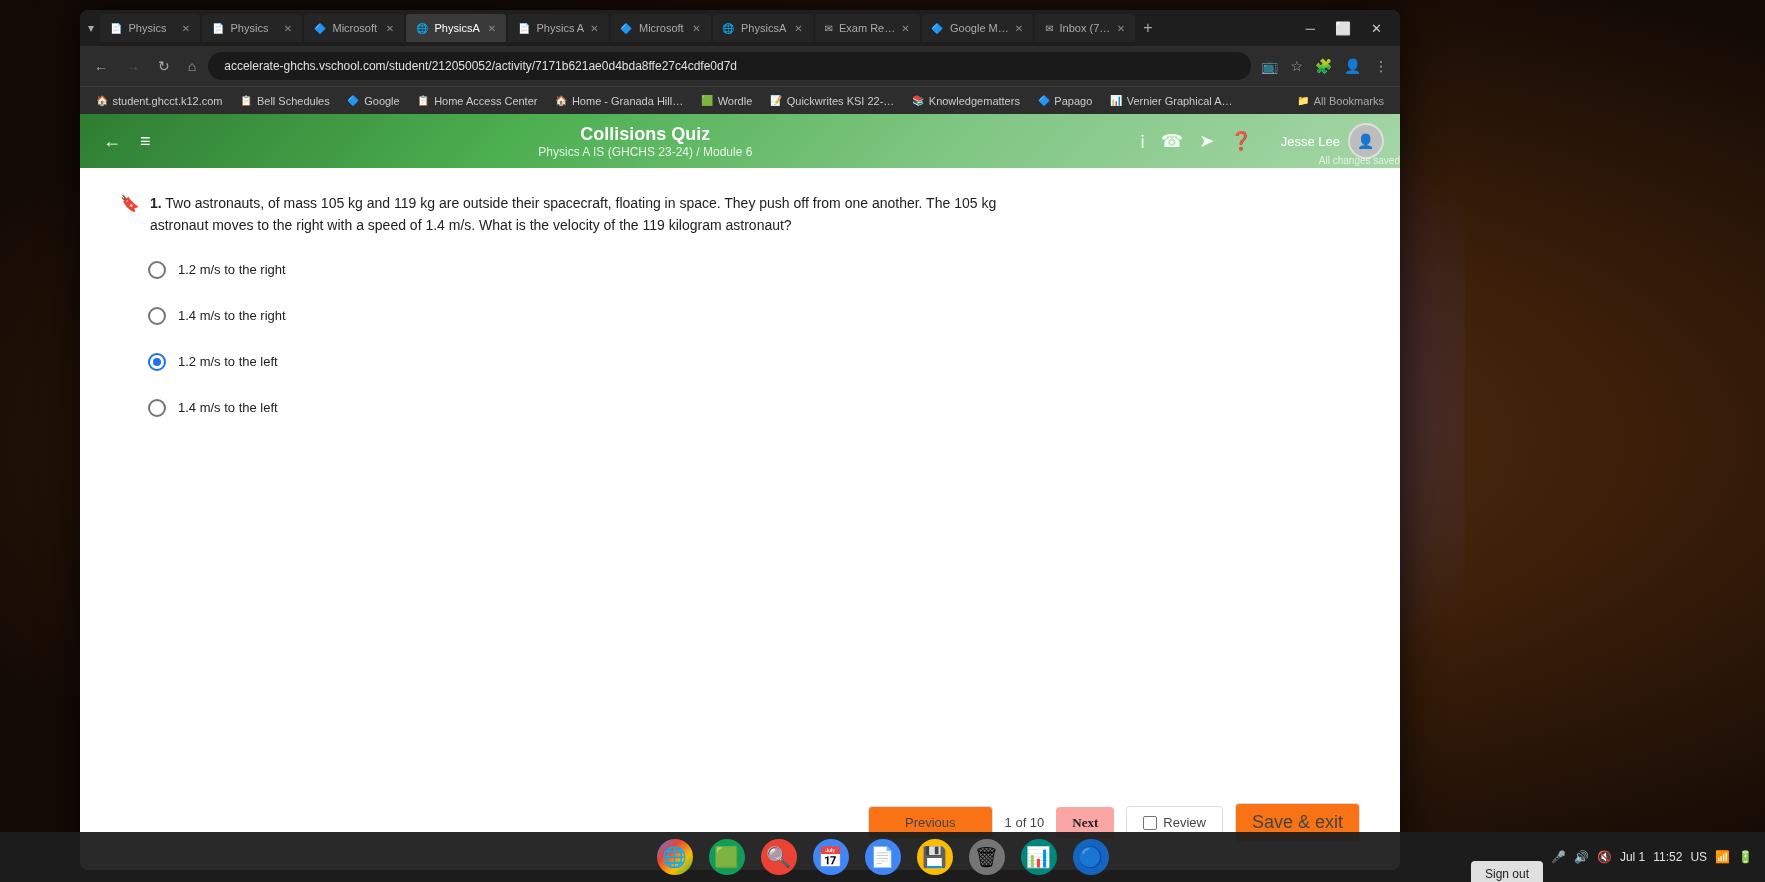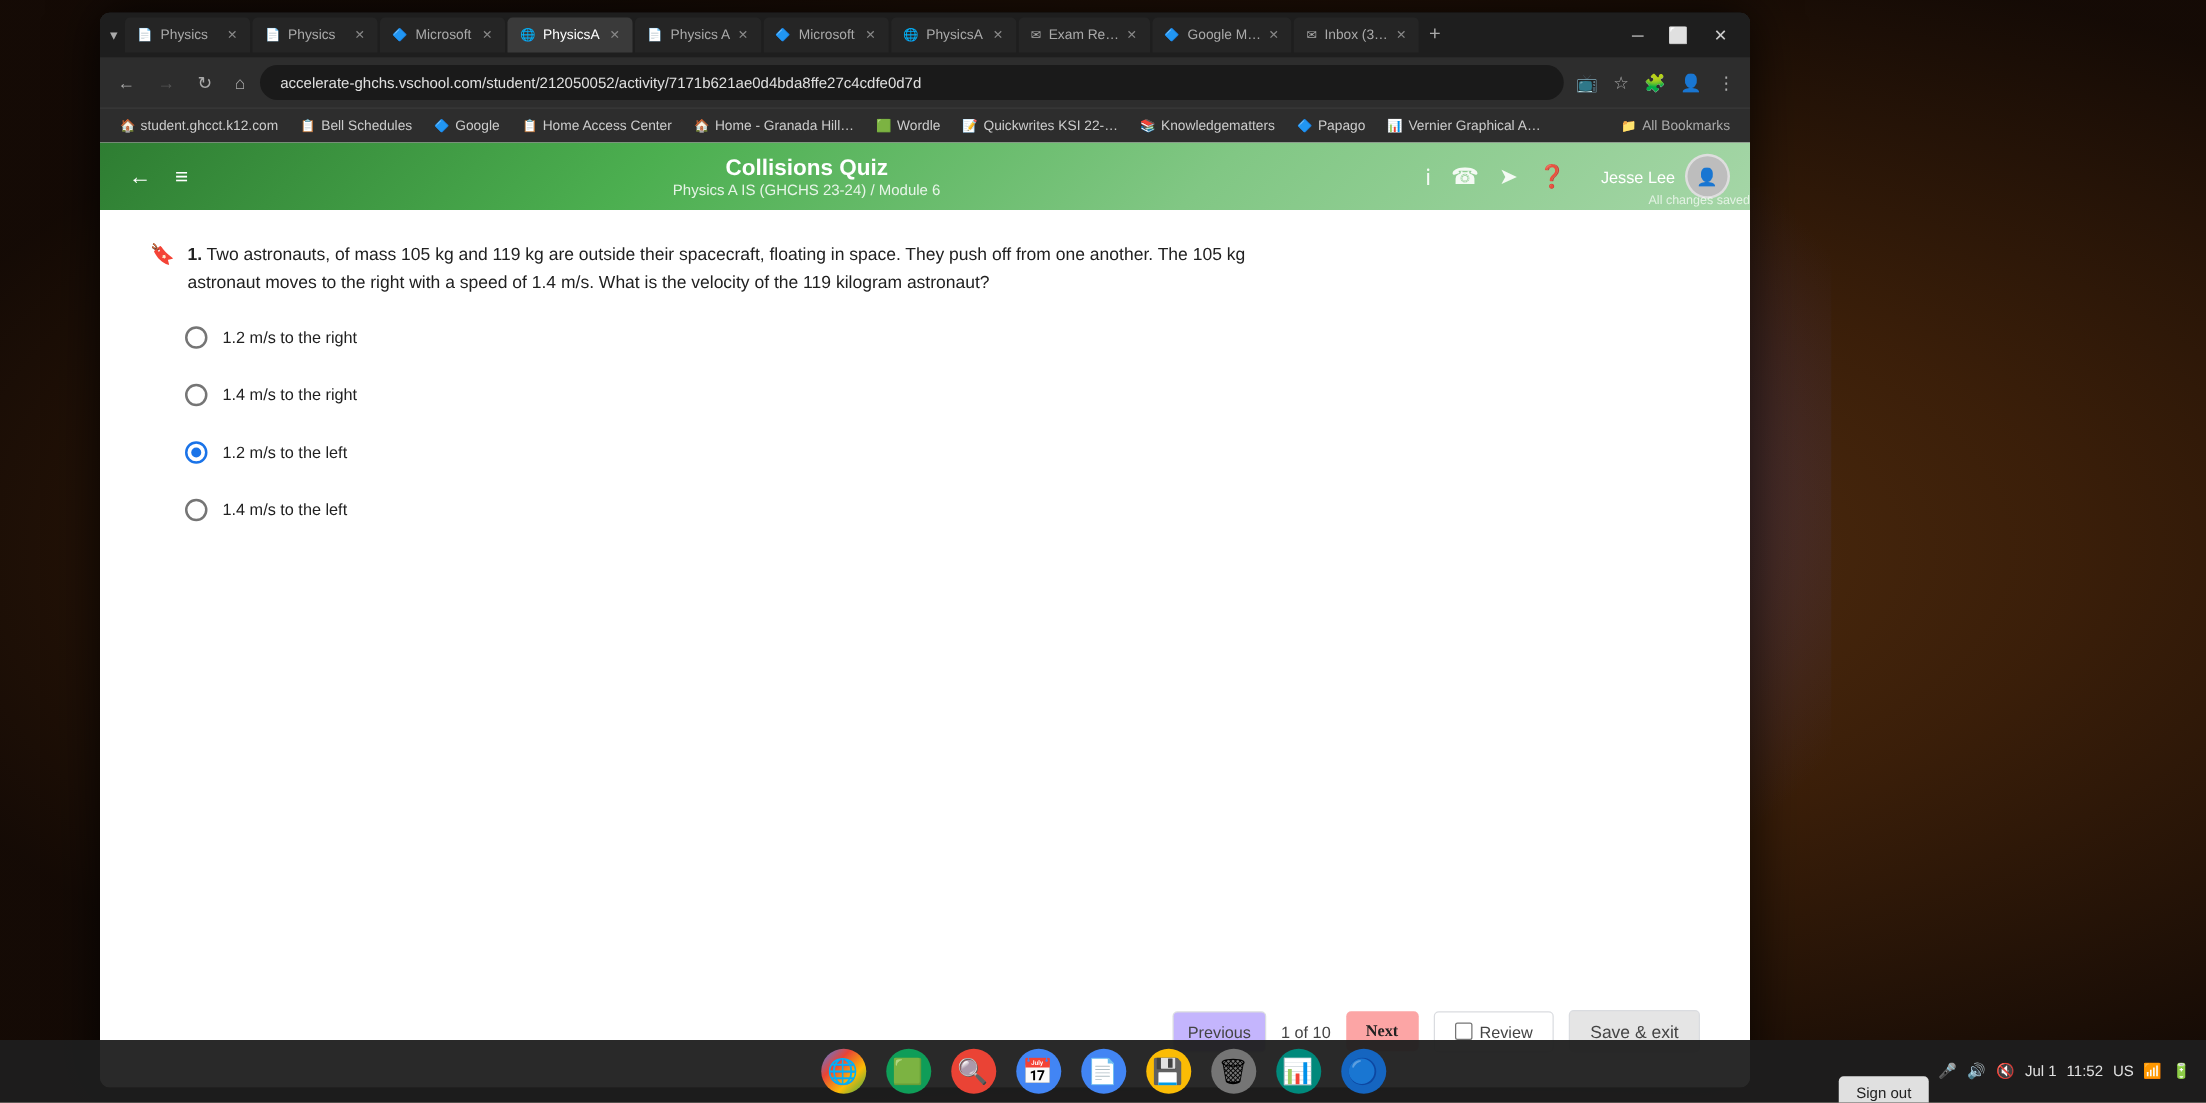--- a/index.html
+++ b/index.html
@@ -330,24 +330,24 @@
     
     .bottom-nav {
       position: absolute;
       bottom: 28px;
       right: 40px;
       display: flex;
       align-items: center;
       gap: 12px;
     }
     .btn-previous {
-      background: #c4b5fd;
+      background: #f97316;
       border: 1px solid #dadce0;
       border-radius: 4px;
-      padding: 8px 11px;
+      padding: 8px 36px;
       font-size: 13px;
       color: #444;
       cursor: pointer;
     }
     .page-indicator {
       font-size: 13px;
       color: #444;
     }
     .btn-next {
       background: #fca5a5;
@@ -373,25 +373,25 @@
       cursor: pointer;
     }
     .review-checkbox {
       width: 14px;
       height: 14px;
       border: 1px solid #757575;
       border-radius: 2px;
       background: white;
     }
     .btn-save-exit {
-      background: #e5e5e5;
+      background: #f97316;
       border: 1px solid #dadce0;
       border-radius: 4px;
       padding: 8px 16px;
-      font-size: 14px;
+      font-size: 18px;
       color: #444;
       cursor: pointer;
     }
 
     
     .taskbar {
       position: absolute;
       bottom: 0;
       left: 0;
       right: 0;
@@ -506,21 +506,21 @@
         <span>Exam Re…</span>
         <span class="tab-close">✕</span>
       </div>
       <div class="tab inactive">
         <span class="tab-favicon">🔷</span>
         <span>Google M…</span>
         <span class="tab-close">✕</span>
       </div>
       <div class="tab inactive">
         <span class="tab-favicon">✉</span>
-        <span>Inbox (3…</span>
+        <span>Inbox (7…</span>
         <span class="tab-close">✕</span>
       </div>
 
       <span class="tab-add">+</span>
       <span class="tab-spacer"></span>
       <div class="tab-window-controls">
         <span class="tab-window-btn">─</span>
         <span class="tab-window-btn">⬜</span>
         <span class="tab-window-btn">✕</span>
       </div>

